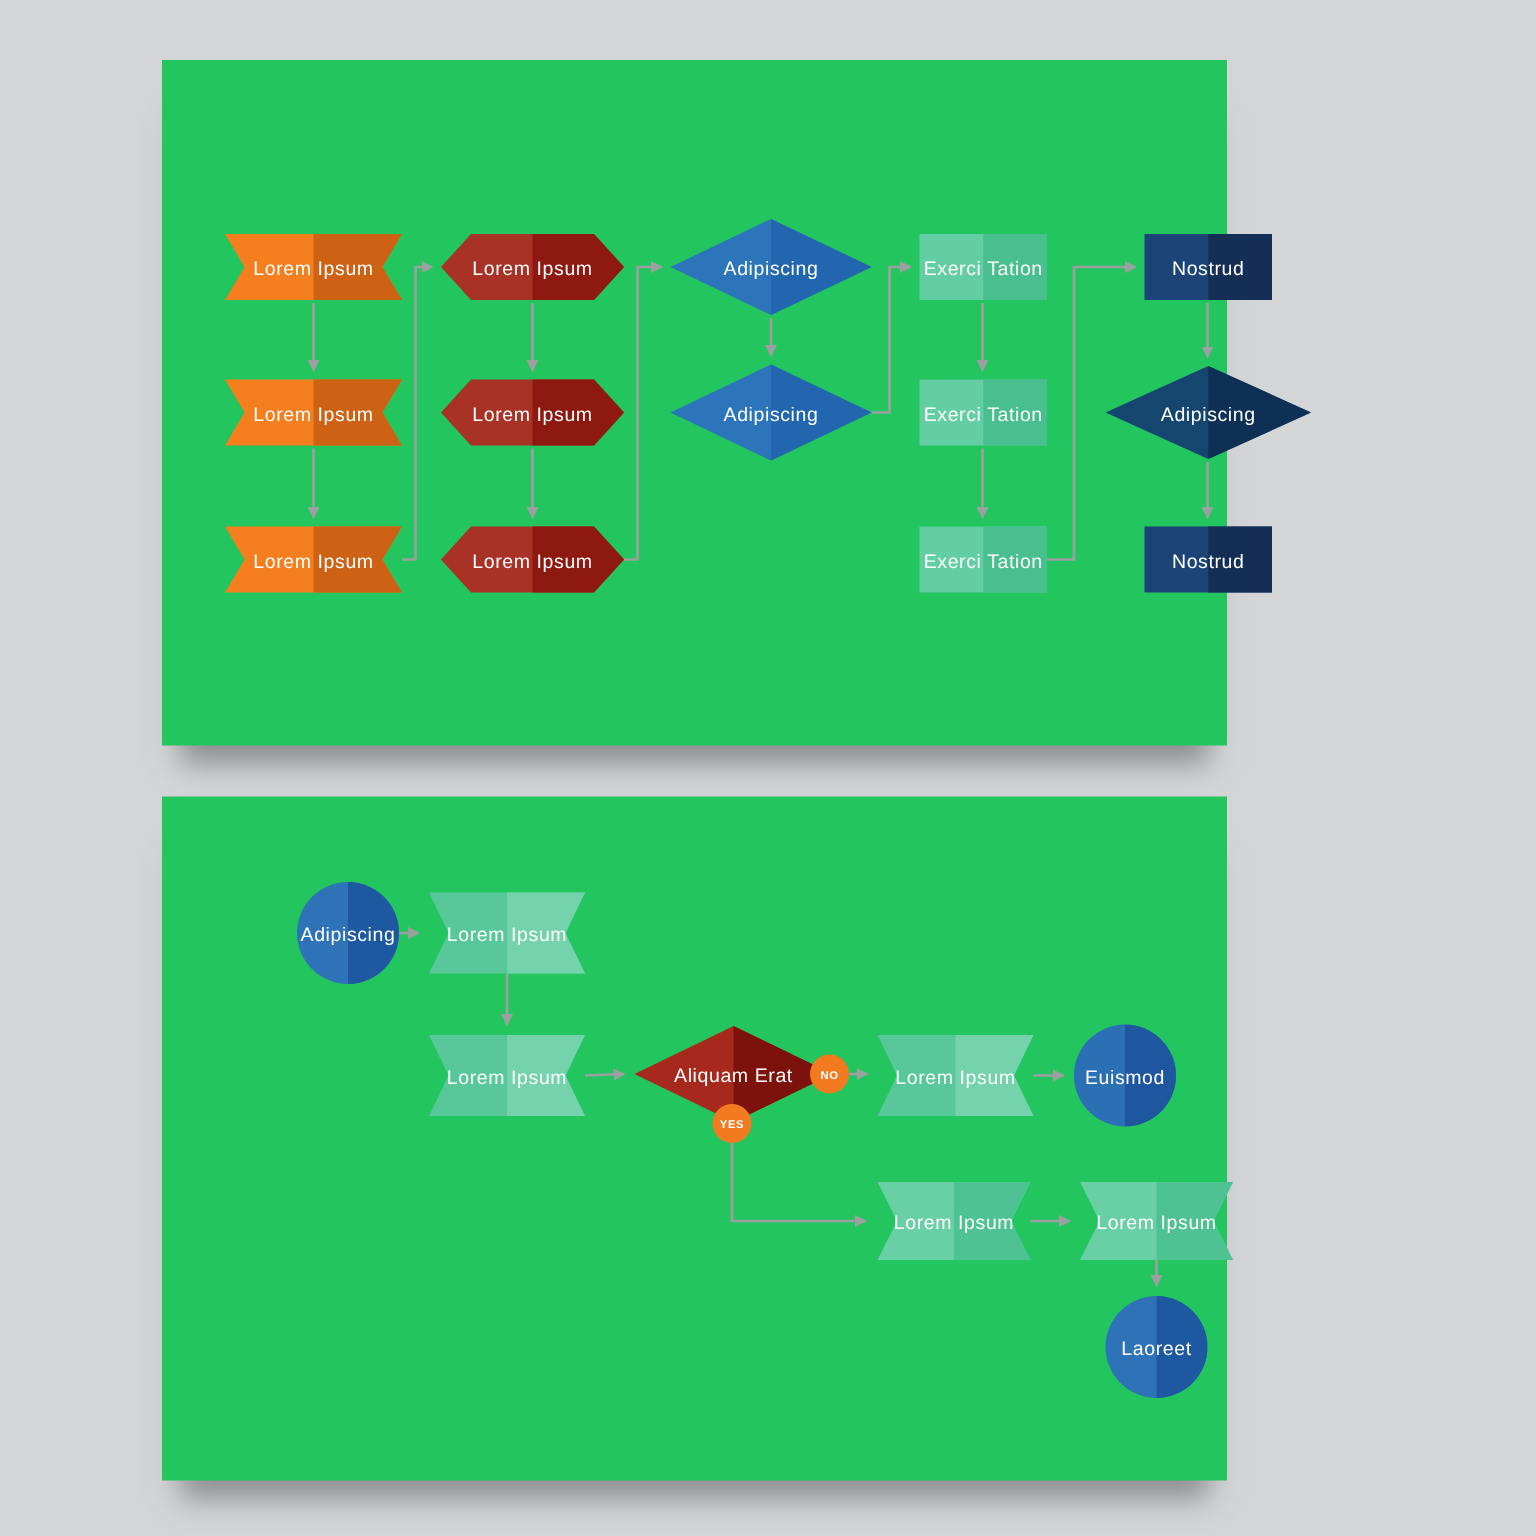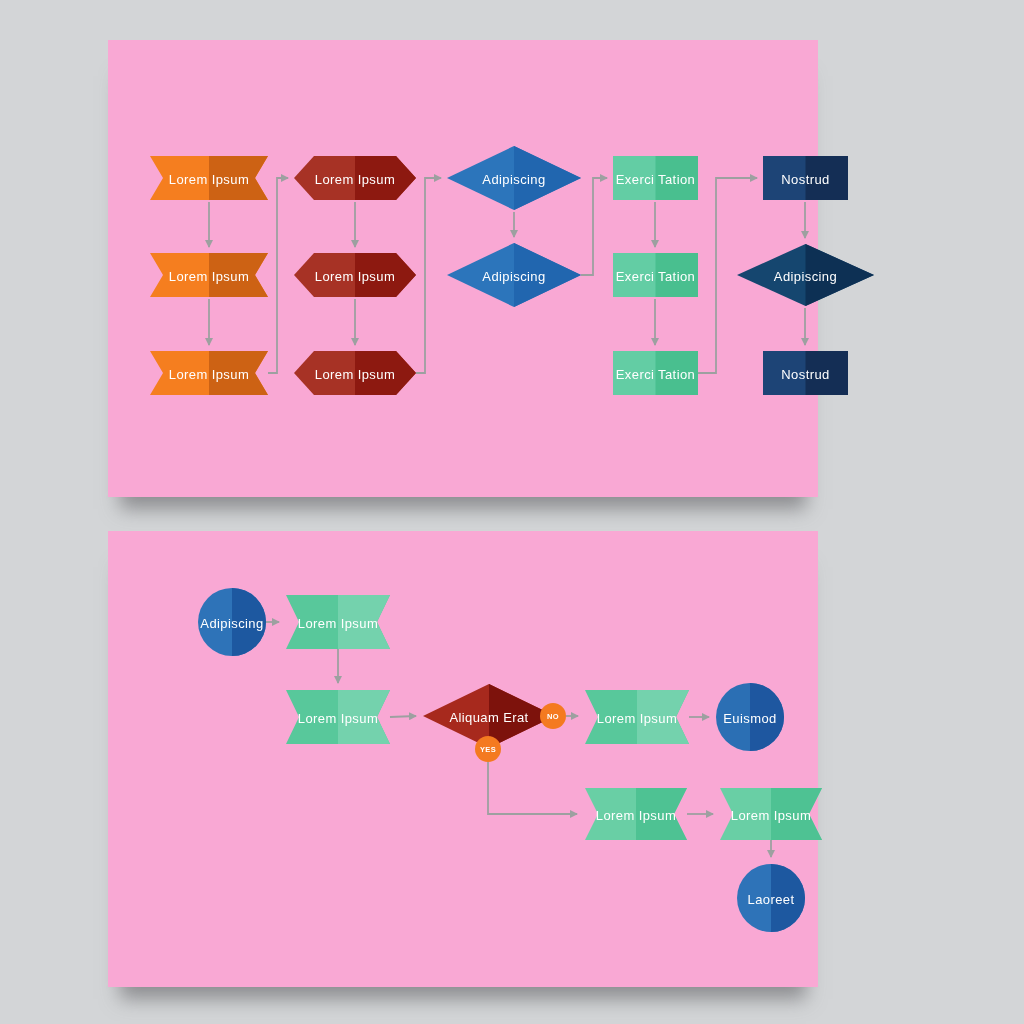--- a/index.html
+++ b/index.html
@@ -10,21 +10,21 @@
   .stage {
     position: relative;
     width: 1024px;
     height: 1024px;
     overflow: hidden;
   }
   .panel {
     position: absolute;
     left: 108px;
     width: 710px;
-    background: #f9a8d4;
+    background: #22c55e;
     box-shadow: 0 24px 18px -12px rgba(95, 95, 98, 0.60);
   }
   .panel-top    { top: 40px;  height: 457px; }
   .panel-bottom { top: 531px; height: 456px; }
   .panel svg { display: block; }
   svg text {
     font-family: "Liberation Sans", "DejaVu Sans", sans-serif;
     fill: #FFFFFF;
     letter-spacing: 0.4px;
   }

